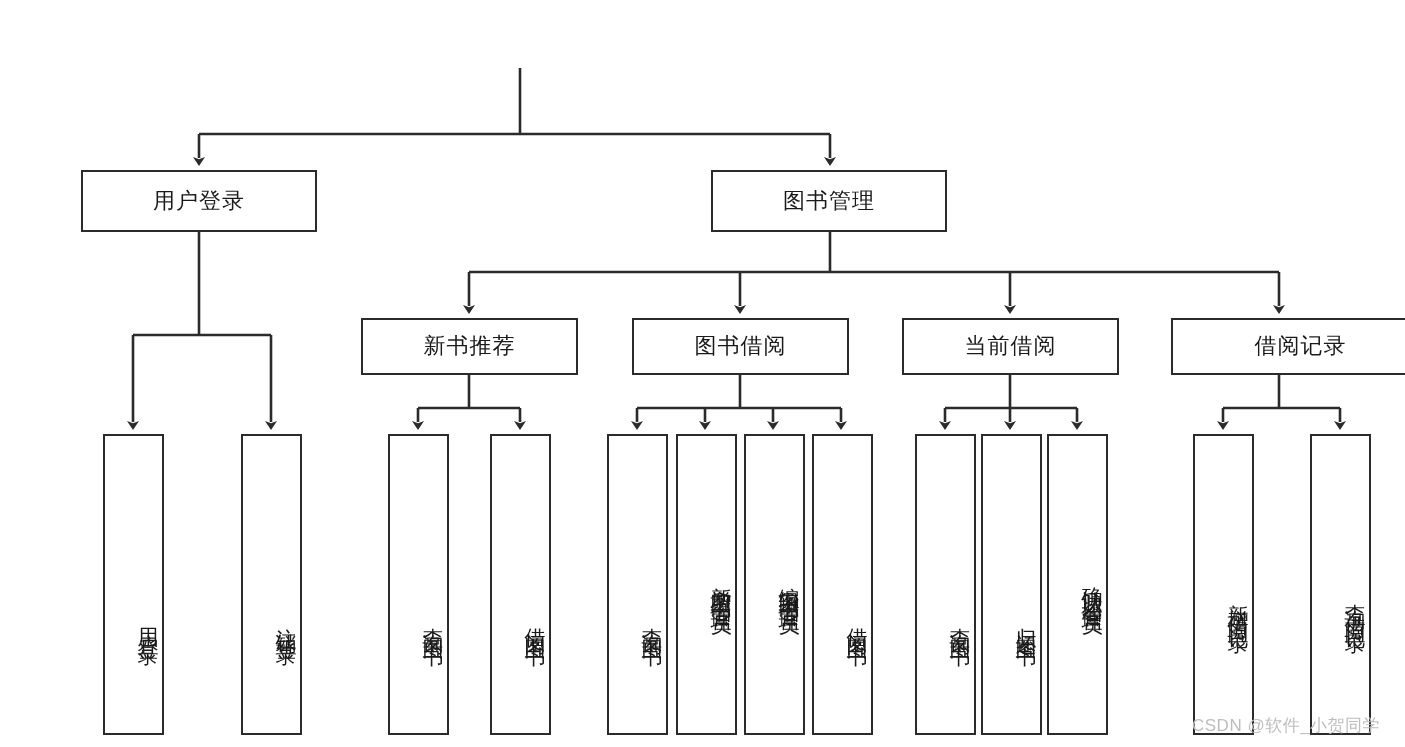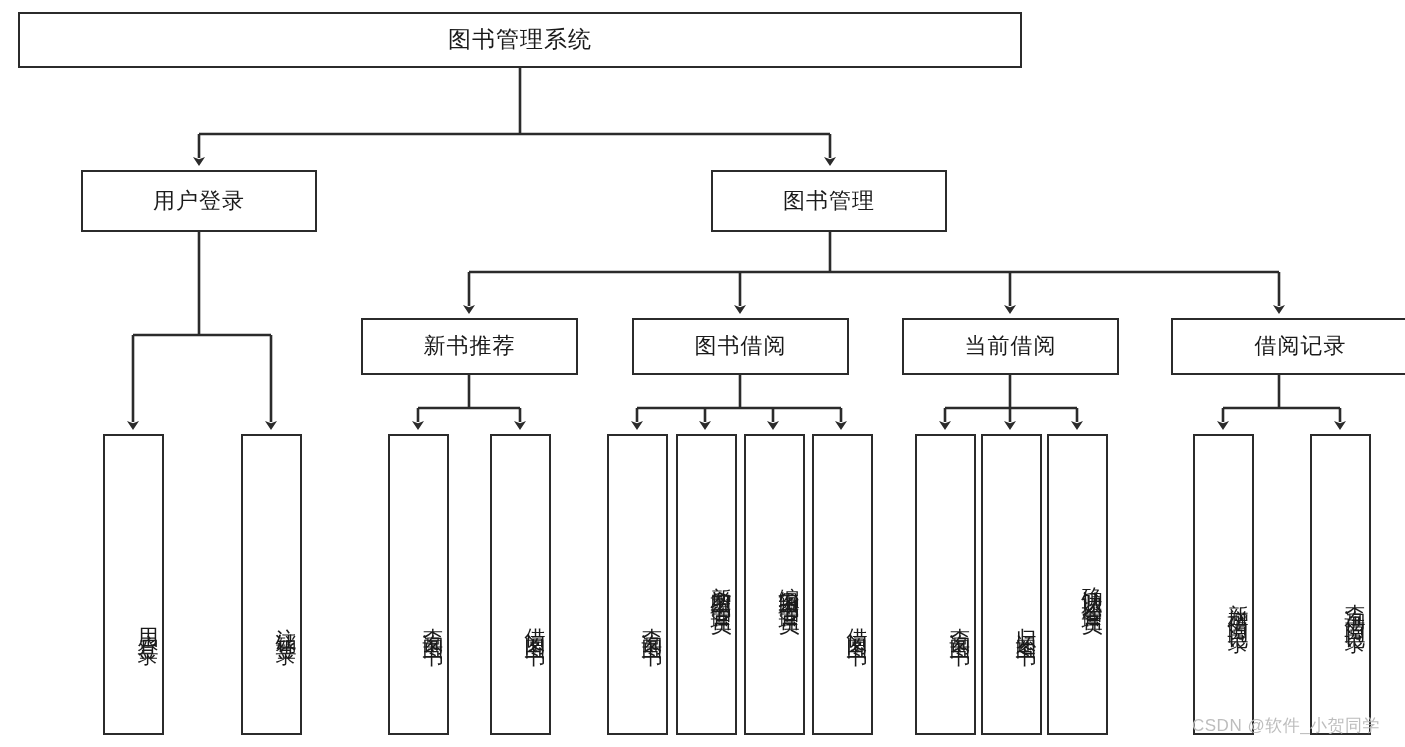--- a/index.html
+++ b/index.html
@@ -112,23 +112,20 @@
       <path d="M 1010 408 L 1010 422" marker-end="url(#arrow)"></path>
       <path d="M 1077 408 L 1077 422" marker-end="url(#arrow)"></path>
 
       <path d="M 1279 375 L 1279 408"></path>
       <path d="M 1223 408 L 1340 408"></path>
       <path d="M 1223 408 L 1223 422" marker-end="url(#arrow)"></path>
       <path d="M 1340 408 L 1340 422" marker-end="url(#arrow)"></path>
     </g>
   </svg>
 
-  <div class="node horizontal root" style="left:18px; top:12px; width:1004px; height:56px;">
-    <span>图书管理系统</span>
-  </div>
 
   <div class="node horizontal" style="left:81px; top:170px; width:236px; height:62px;">
     <span>用户登录</span>
   </div>
   <div class="node horizontal" style="left:711px; top:170px; width:236px; height:62px;">
     <span>图书管理</span>
   </div>
 
   <div class="node horizontal" style="left:361px; top:318px; width:217px; height:57px;">
     <span>新书推荐</span>

